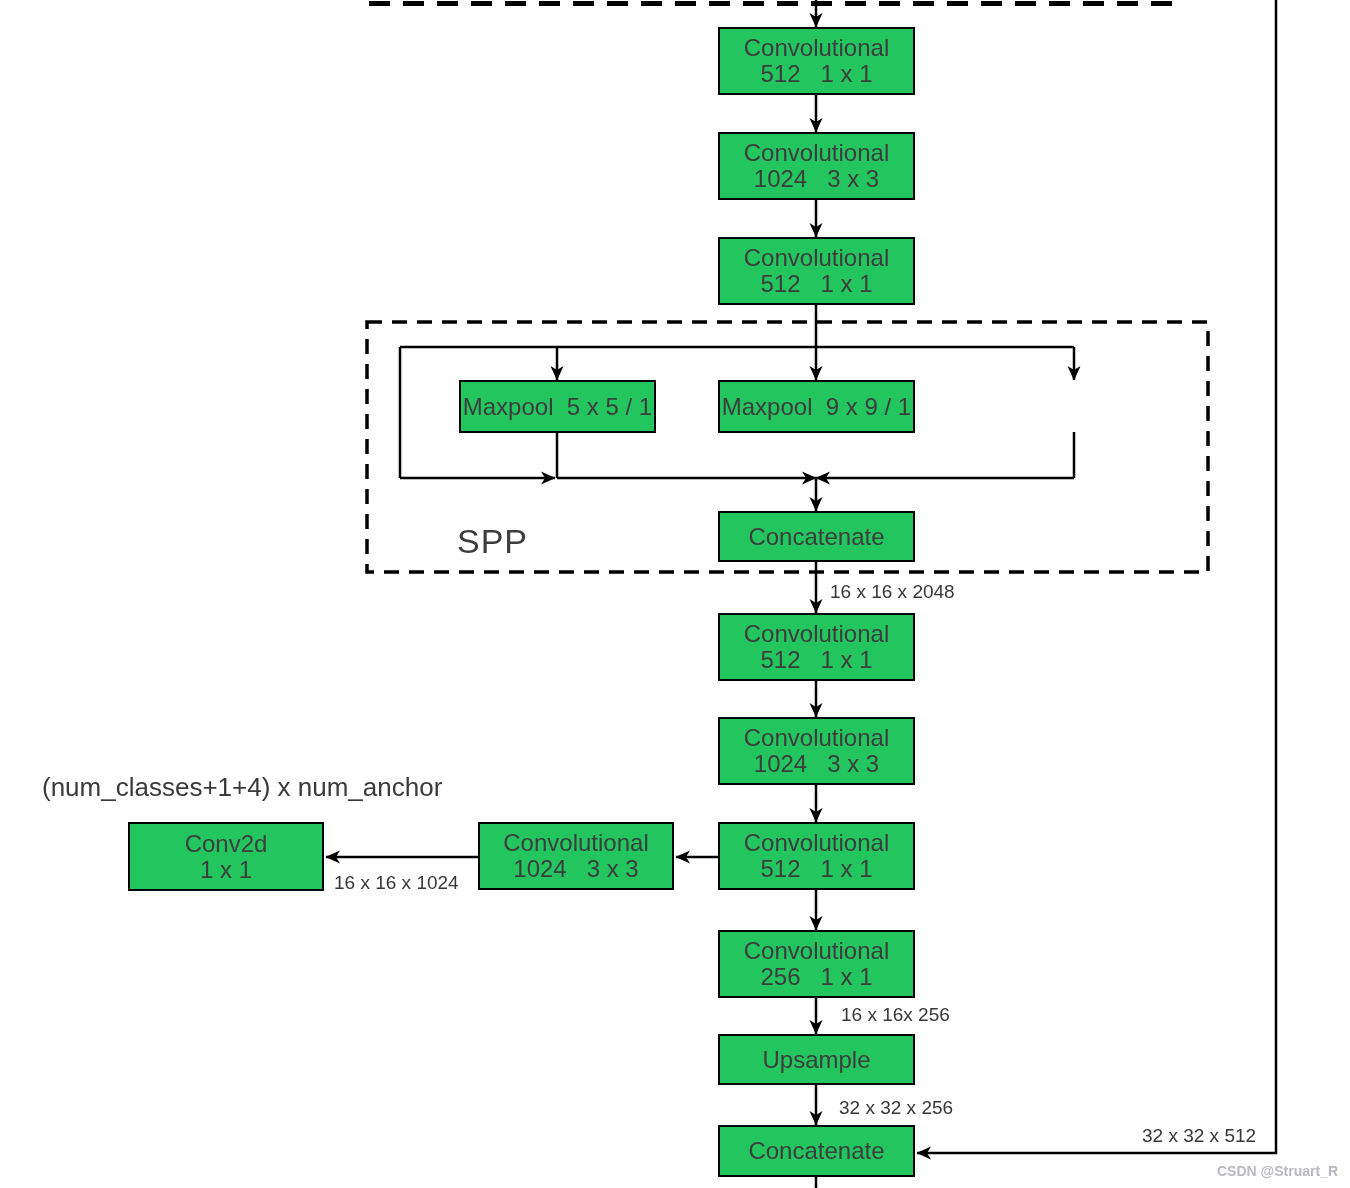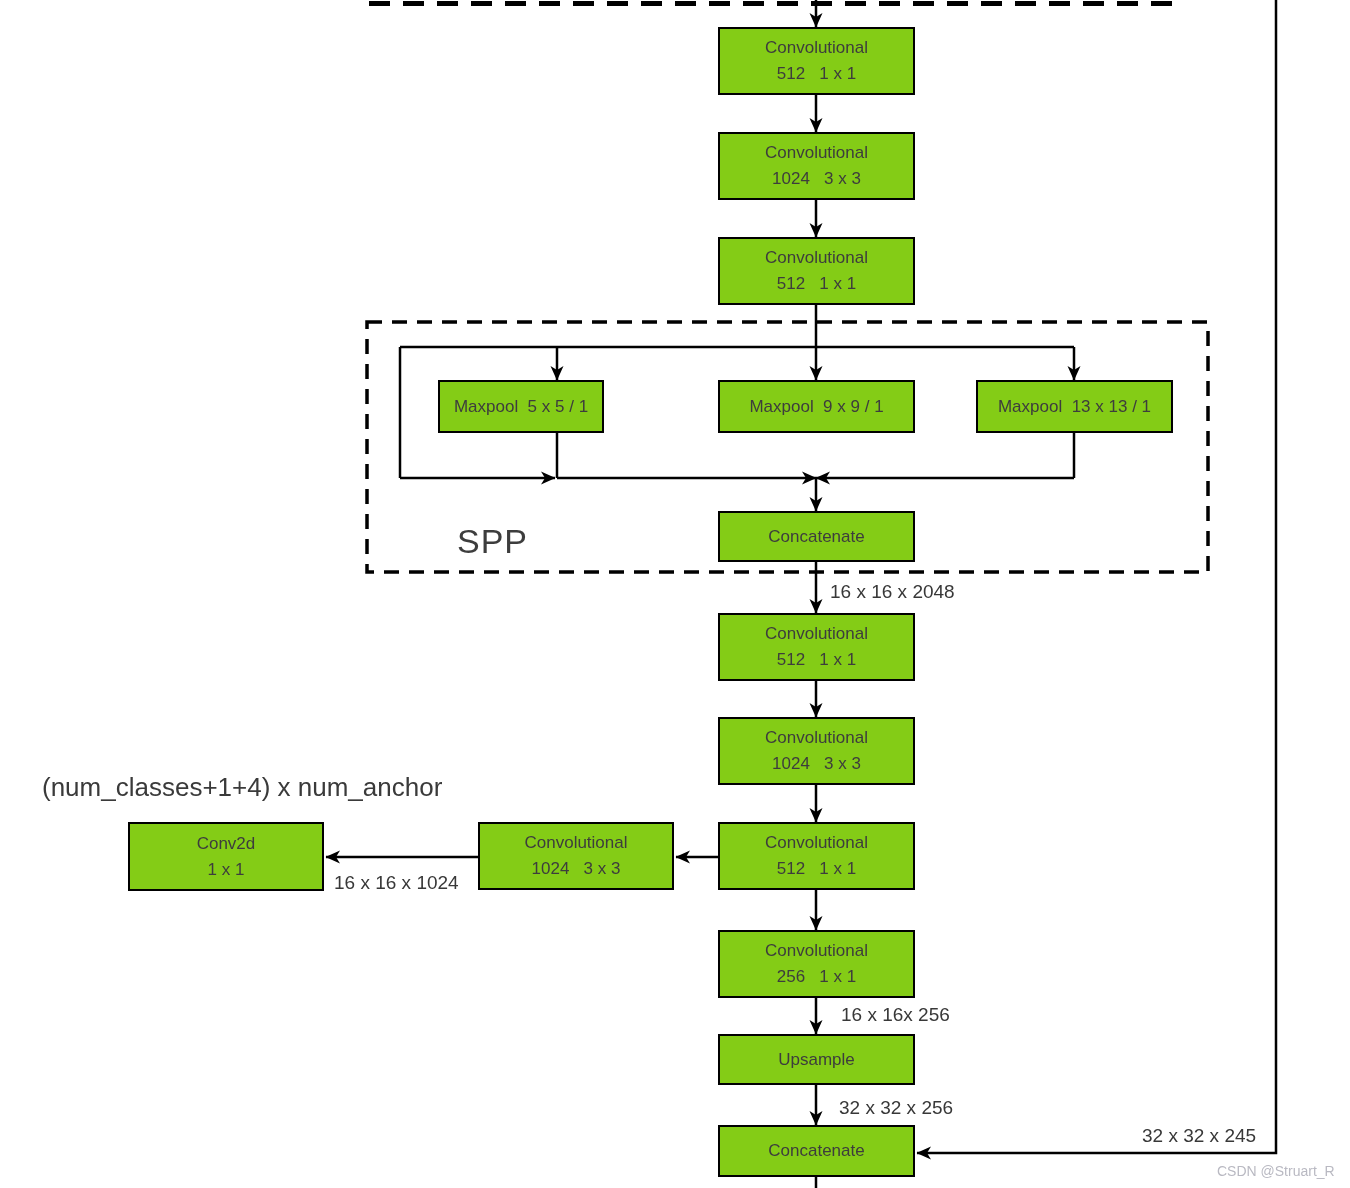--- a/index.html
+++ b/index.html
@@ -8,36 +8,36 @@
     width:1350px;height:1188px;
     background:#ffffff;
     font-family:"Liberation Sans", sans-serif;
     overflow:hidden;
   }
   .wires{position:absolute;left:0;top:0;width:1350px;height:1188px;}
   .node{
     position:absolute;
     box-sizing:border-box;
     border:2.5px solid #000;
-    background:#84cc16;
+    background:#22c55e;
     display:flex;
     flex-direction:column;
     align-items:center;
     justify-content:center;
     color:#3d3d3d;
-    font-size:17px;
+    font-size:24px;
     line-height:26px;
     white-space:pre;
     text-align:center;
   }
   .label{position:absolute;white-space:pre;}
   .spp-title{font-size:34px;color:#3d3d3d;letter-spacing:1px;margin-left:8px;}
   .dim{font-size:19px;font-weight:normal;color:#383838;}
   .formula{font-size:26px;color:#3a3a3a;}
-  .watermark{font-size:14px;color:#b9b9c2;}
+  .watermark{font-size:14px;color:#b9b9c2;font-weight:bold;}
 </style>
 </head>
 <body>
 
 <div class="canvas">
 
   <svg class="wires" width="1350" height="1188" viewBox="0 0 1350 1188">
     <defs>
       <marker id="arw" markerWidth="16" markerHeight="14" refX="14.5" refY="7" orient="auto" markerUnits="userSpaceOnUse">
         <path d="M0.5,0.5 L15,7 L0.5,13.5 L4.5,7 Z" fill="#000"></path>
@@ -92,28 +92,25 @@
   </div>
   <div class="node" style="left:718px;top:132px;width:197px;height:68px">
     <span>Convolutional</span>
     <span>1024   3 x 3</span>
   </div>
   <div class="node" style="left:718px;top:237px;width:197px;height:68px">
     <span>Convolutional</span>
     <span>512   1 x 1</span>
   </div>
 
-  <div class="node" style="left:438px;top:380px;width:166px;height:53px">
+  <div class="node" style="left:459px;top:380px;width:197px;height:53px">
     <span>Maxpool  5 x 5 / 1</span>
   </div>
   <div class="node" style="left:718px;top:380px;width:197px;height:53px">
     <span>Maxpool  9 x 9 / 1</span>
-  </div>
-  <div class="node" style="left:976px;top:380px;width:197px;height:53px">
-    <span>Maxpool  13 x 13 / 1</span>
   </div>
   <div class="node" style="left:718px;top:511px;width:197px;height:51px">
     <span>Concatenate</span>
   </div>
   <div class="label spp-title" style="left:449px;top:522px">SPP</div>
 
   <div class="label dim" style="left:830px;top:581px">16 x 16 x 2048</div>
 
   <div class="node" style="left:718px;top:613px;width:197px;height:68px">
     <span>Convolutional</span>
@@ -147,17 +144,17 @@
   <div class="label dim" style="left:841px;top:1004px">16 x 16x 256</div>
 
   <div class="node" style="left:718px;top:1034px;width:197px;height:51px">
     <span>Upsample</span>
   </div>
   <div class="label dim" style="left:839px;top:1097px">32 x 32 x 256</div>
 
   <div class="node" style="left:718px;top:1125px;width:197px;height:52px">
     <span>Concatenate</span>
   </div>
-  <div class="label dim" style="left:1142px;top:1125px">32 x 32 x 245</div>
+  <div class="label dim" style="left:1142px;top:1125px">32 x 32 x 512</div>
 
   <div class="label watermark" style="left:1217px;top:1163px">CSDN @Struart_R</div>
 
 </div>
 
 </body></html>

